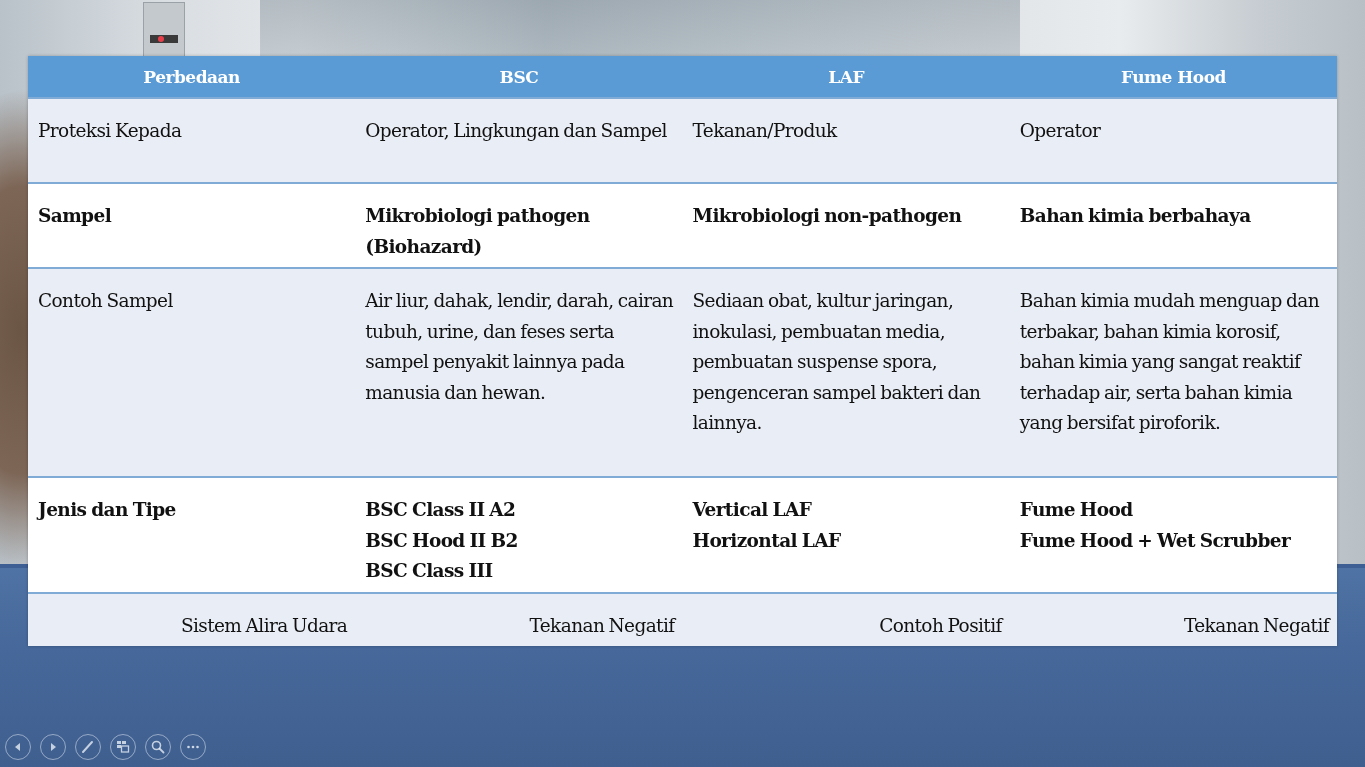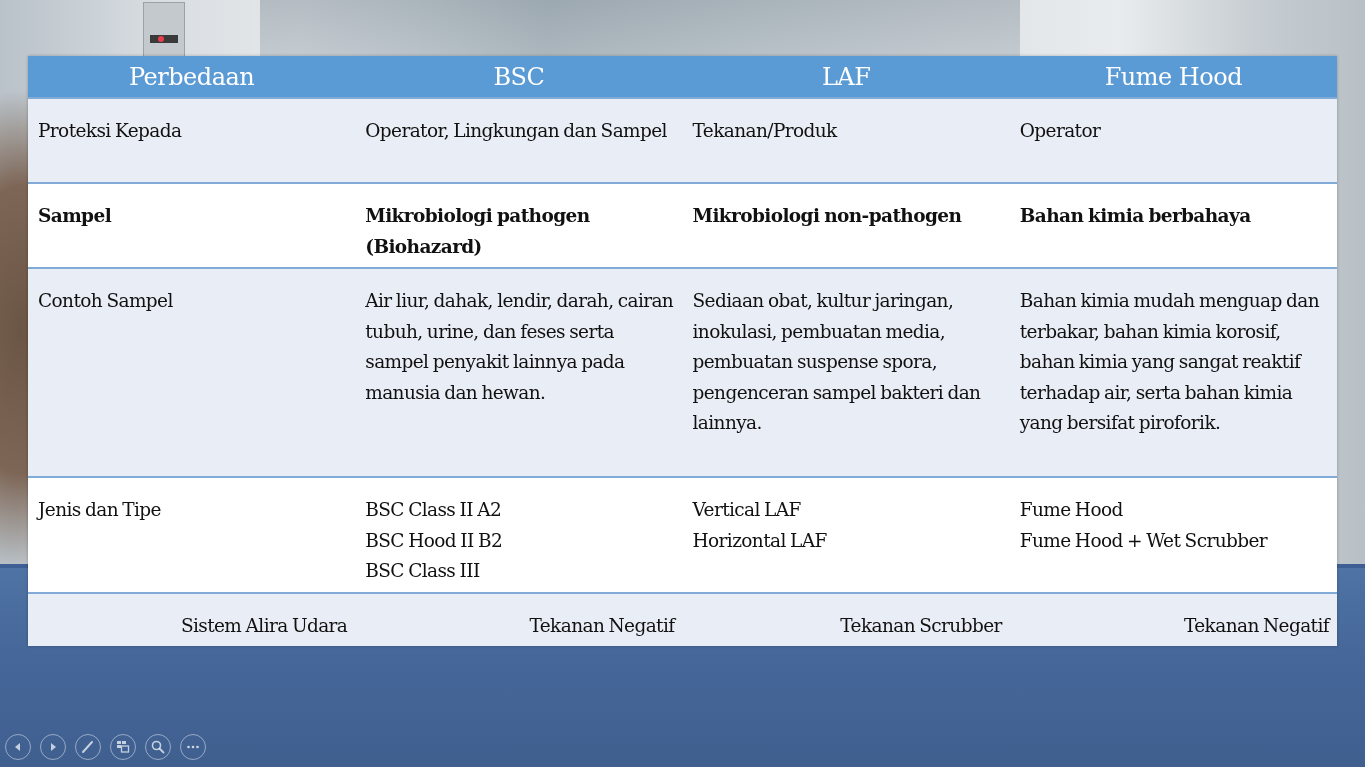--- a/index.html
+++ b/index.html
@@ -77,22 +77,22 @@
     table.cmp {
       border-collapse: collapse;
       width: 1309px;
       table-layout: fixed;
     }
     table.cmp col { width: 327px; }
     table.cmp th {
       background: #5b9bd5;
       color: #ffffff;
       font-family: "DejaVu Serif", serif;
-      font-weight: normal;
-      font-size: 24px;
+      font-weight: bold;
+      font-size: 17px;
       height: 41px;
       padding: 0;
       text-align: center;
       vertical-align: middle;
       letter-spacing: -0.5px;
     }
     table.cmp td {
       font-family: "DejaVu Serif", serif;
       font-size: 18.5px;
       line-height: 30.5px;
@@ -103,21 +103,21 @@
       letter-spacing: -0.6px;
       word-spacing: -1px;
     }
     table.cmp tr.odd td { background: #e9edf5; }
     table.cmp tr.even td { background: #ffffff; }
     table.cmp td.line-block span { display: block; }
 
     .row-1 td { height: 62px; }
     .row-2 td { height: 62px; font-weight: bold; }
     .row-3 td { height: 186px; }
-    .row-4 td { height: 93px; }
+    .row-4 td { height: 93px; font-weight: bold; }
     .row-5 td { height: 31px; text-align: right; }
     .row-6 td { height: 124px; }
 
     
     .toolbar {
       position: absolute;
       left: 5px; top: 734px;
       display: flex;
       gap: 9px;
     }
@@ -191,21 +191,21 @@
             <span>Horizontal LAF</span>
           </td>
           <td class="line-block">
             <span>Fume Hood</span>
             <span>Fume Hood + Wet Scrubber</span>
           </td>
         </tr>
         <tr class="odd row-5">
           <td>Sistem Alira Udara</td>
           <td>Tekanan Negatif</td>
-          <td>Tekanan Scrubber</td>
+          <td>Contoh Positif</td>
           <td>Tekanan Negatif</td>
         </tr>
       </tbody>
     </table>
   </div>
 
   <div class="toolbar">
     <div class="tb-btn">
       <svg width="12" height="12" viewBox="0 0 12 12">
           <path d="M8 2 L3 6 L8 10 Z" fill="rgba(230,236,245,0.8)"></path>

